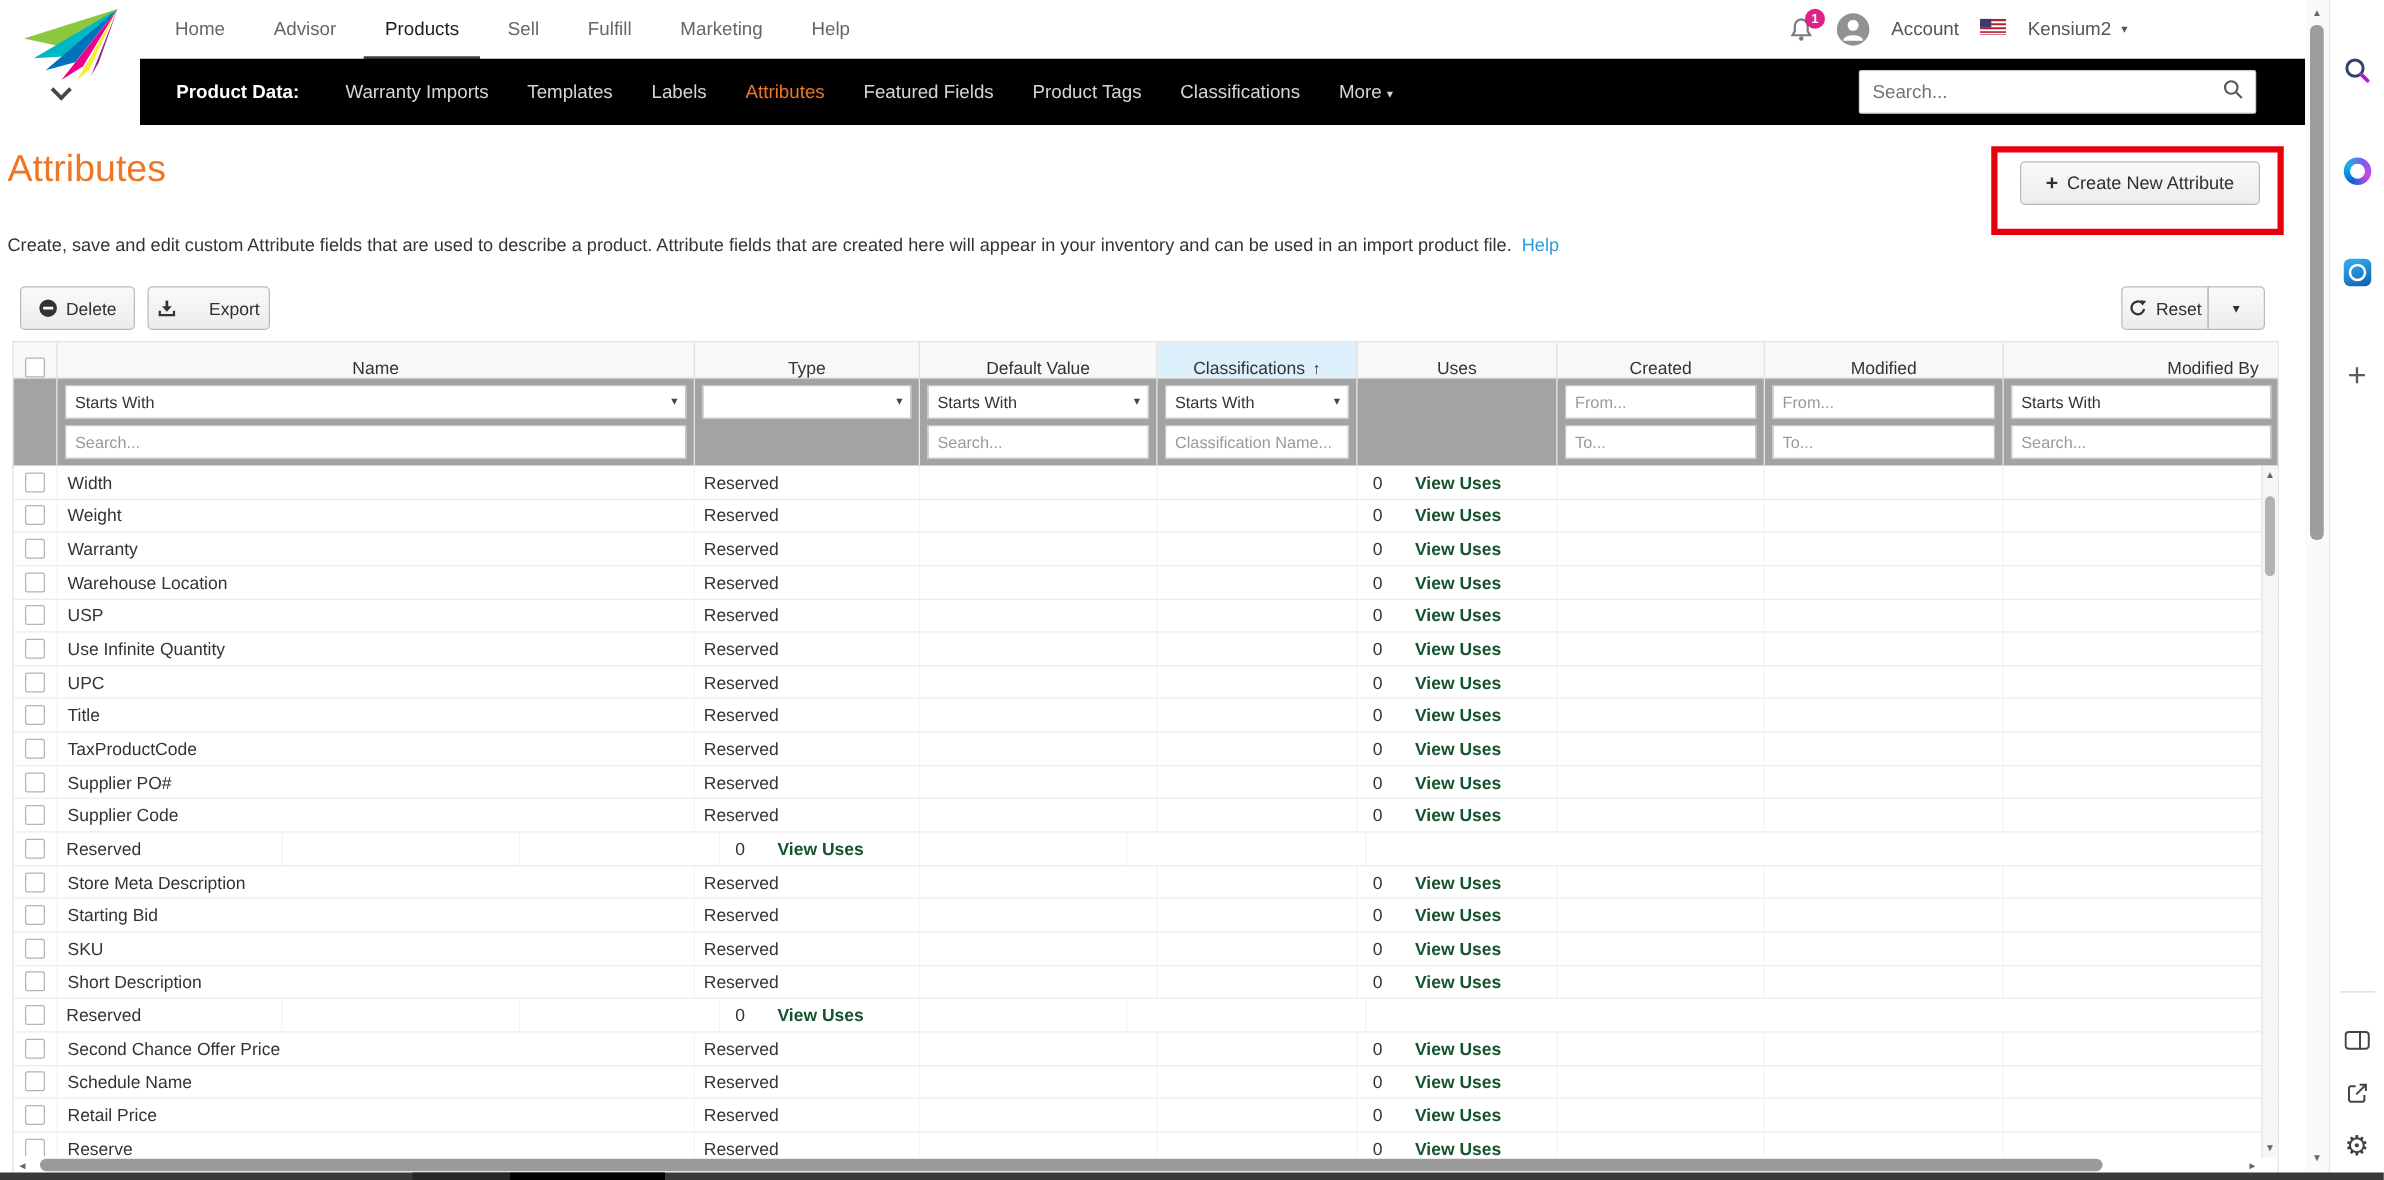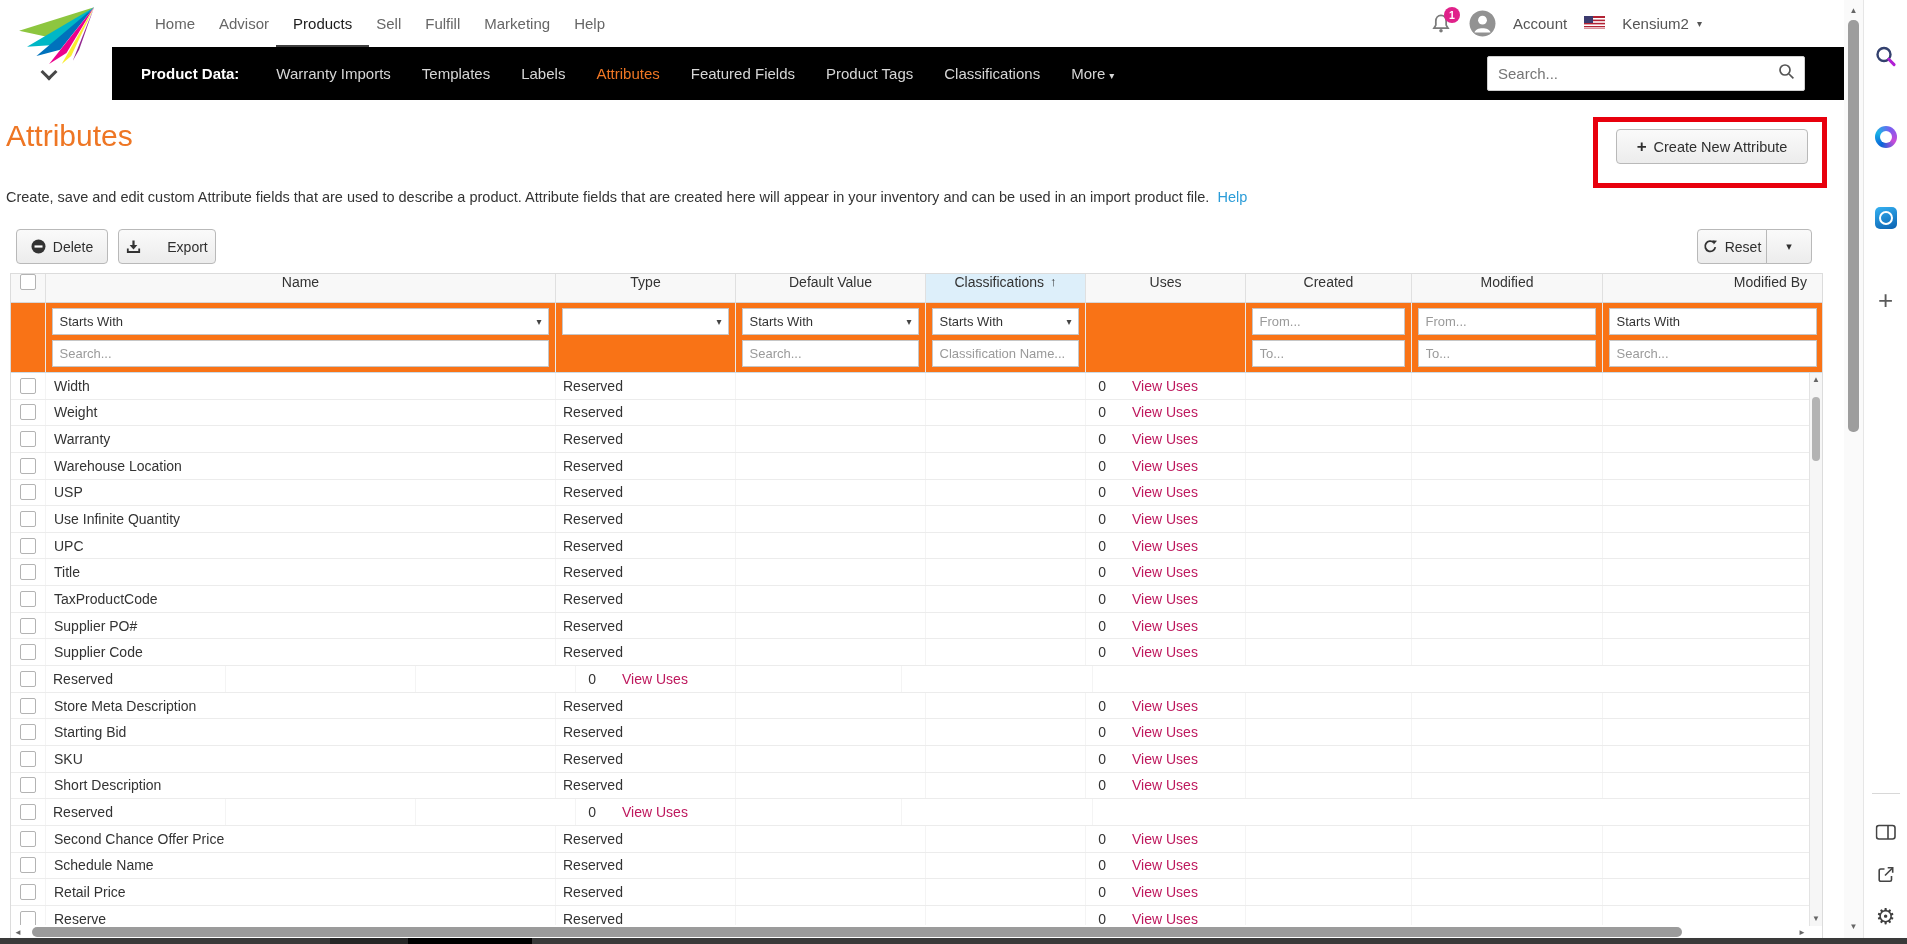--- a/index.html
+++ b/index.html
@@ -1,21 +1,21 @@
 <!DOCTYPE html>
 <html><head>
 <meta charset="utf-8">
 <style>
   * { margin:0; padding:0; box-sizing:border-box; }
   html,body { width:1907px; height:944px; overflow:hidden; background:#fff;
     font-family:"Liberation Sans","DejaVu Sans",sans-serif; }
 
   
   .topnav { position:absolute; left:0; top:0; width:1844px; height:47px; background:#fff; }
-  .tn-items { position:absolute; left:155px; top:0; height:47px; display:flex; gap:24px; align-items:center; font-size:15px; color:#666; }
+  .tn-items { position:absolute; left:140px; top:0; height:47px; display:flex; gap:39px; align-items:center; font-size:15px; color:#666; }
   .tn-item { cursor:default; white-space:nowrap; }
   .tn-item.active { color:#1c1c1c; position:relative; }
   .tn-item.active::after { content:''; position:absolute; left:-17px; right:-17px; top:30px; height:17px; background:#3f3f3f; }
   .tn-right { position:absolute; left:1430px; top:0; height:47px; display:flex; align-items:center; gap:17px; color:#555; font-size:15px; }
   .bell-wrap { position:relative; width:22px; height:22px; }
   .badge { position:absolute; top:-6px; right:-8px; min-width:16px; height:16px; border-radius:9px; background:#e0218a; color:#fff; font-size:10.5px; font-weight:bold; line-height:16px; text-align:center; padding:0 3px; }
   .avatar { width:27px; height:27px; border-radius:50%; overflow:hidden; display:block; }
   .caret-sm { font-size:10px; color:#555; margin-left:-9px; }
 
   
@@ -48,39 +48,39 @@
   .btn .plus { font-weight:bold; font-size:17px; line-height:14px; }
   .btn-create { position:absolute; left:1616px; top:129px; width:192px; height:35px; font-size:14.5px; z-index:2; }
   .btn-delete { position:absolute; left:16px; top:229px; width:92px; height:35px; }
   .btn-export { position:absolute; left:118px; top:229px; width:98px; height:35px;gap:26px; }
   .btn-reset  { position:absolute; left:1697px; top:229px; width:70px; height:35px; border-radius:4px 0 0 4px; }
   .btn-reset-caret { position:absolute; left:1766px; top:229px; width:46px; height:35px; border-radius:0 4px 4px 0; font-size:11px; }
 
   
   .grid { position:absolute; left:10px; top:273px; width:1813px; height:666px; border:1px solid #dcdcdc; background:#fff; }
   .g-header { display:flex; height:29px; background:#f8f8f8; border-bottom:1px solid #d7d7d7; }
-  .g-hcell { display:flex; align-items:flex-start; justify-content:center; font-size:14px; color:#333; border-right:1px solid #e0e0e0; white-space:nowrap; }
+  .g-hcell { display:flex; align-items:flex-end; justify-content:center; font-size:14px; color:#333; border-right:1px solid #e0e0e0; white-space:nowrap; }
   .g-hcell.sorted { background:#ddeffa; }
   .g-hcell.right { justify-content:flex-end; padding-right:16px; }
   .g-hcell .sort-arrow { font-weight:bold; margin-left:6px; font-size:13px; }
-  .g-filters { display:flex; height:70px; border-bottom:1px solid #ccdbe5; background:#f97316;justify-content:center; }
+  .g-filters { display:flex; height:70px; border-bottom:1px solid #ccdbe5; background:#a3a3a3; }
   .g-fcell { border-right:1px solid #e9e9e9; padding:5px 6px 0 6px; display:flex; flex-direction:column; gap:5px; }
   .fselect { height:27px; border:1px solid #c6c6c6; background:#fff; display:flex; align-items:center; font-size:13px; color:#333; padding-left:7px; position:relative; }
   .fselect .fcaret { position:absolute; right:6px; top:0; bottom:0; display:flex; align-items:center; color:#444; font-size:10px; }
   .finput { height:27px; border:1px solid #c6c6c6; font-size:13px; color:#333; padding:0 7px; width:100%; outline:none; font-family:inherit; }
   .finput::placeholder { color:#9a9a9a; }
   .g-body { height:553px; overflow:hidden; position:relative; background:#fff; }
   .g-row { display:flex; height:26.65px; border-bottom:1px solid #ececec; align-items:stretch; font-size:14px; color:#333; }
   .g-cell { display:flex; align-items:center; border-right:1px solid #f4f4f4; overflow:hidden; white-space:nowrap; }
   .g-cell.center { justify-content:center; }
   .cb { width:16px; height:16px; border:1px solid #b3b3b3; border-radius:2px; background:#fff; flex:none; }
   .cell-name { padding-left:8px; }
   .cell-type { padding-left:7px; }
   .cell-uses .num { width:20px; text-align:right; flex:none; }
-  .cell-uses .view-uses { margin-left:26px; color:#be185d; text-decoration:none; }
+  .cell-uses .view-uses { margin-left:26px; color:#14532d; text-decoration:none;font-weight:bold; }
 
   .w-check{width:35px;flex:none} .w-name{width:510px;flex:none} .w-type{width:180px;flex:none}
   .w-default{width:190px;flex:none} .w-class{width:160px;flex:none} .w-uses{width:160px;flex:none}
   .w-created{width:166px;flex:none} .w-modified{width:191px;flex:none} .w-modby{width:220px;flex:none;border-right:none}
 
   
   .g-vscroll { position:absolute; right:0; top:0; bottom:0; width:13px; background:#f6f6f6; border-left:1px solid #e3e3e3; z-index:2; }
   .sarrow { font-size:8px; color:#666; text-align:center; height:13px; line-height:13px; display:block; }
   .g-vscroll .down { position:absolute; bottom:1px; left:0; right:0; }
   .vthumb { position:absolute; left:2px; width:8px; border-radius:4px; background:#b3b3b3; top:24px; height:64px; }

